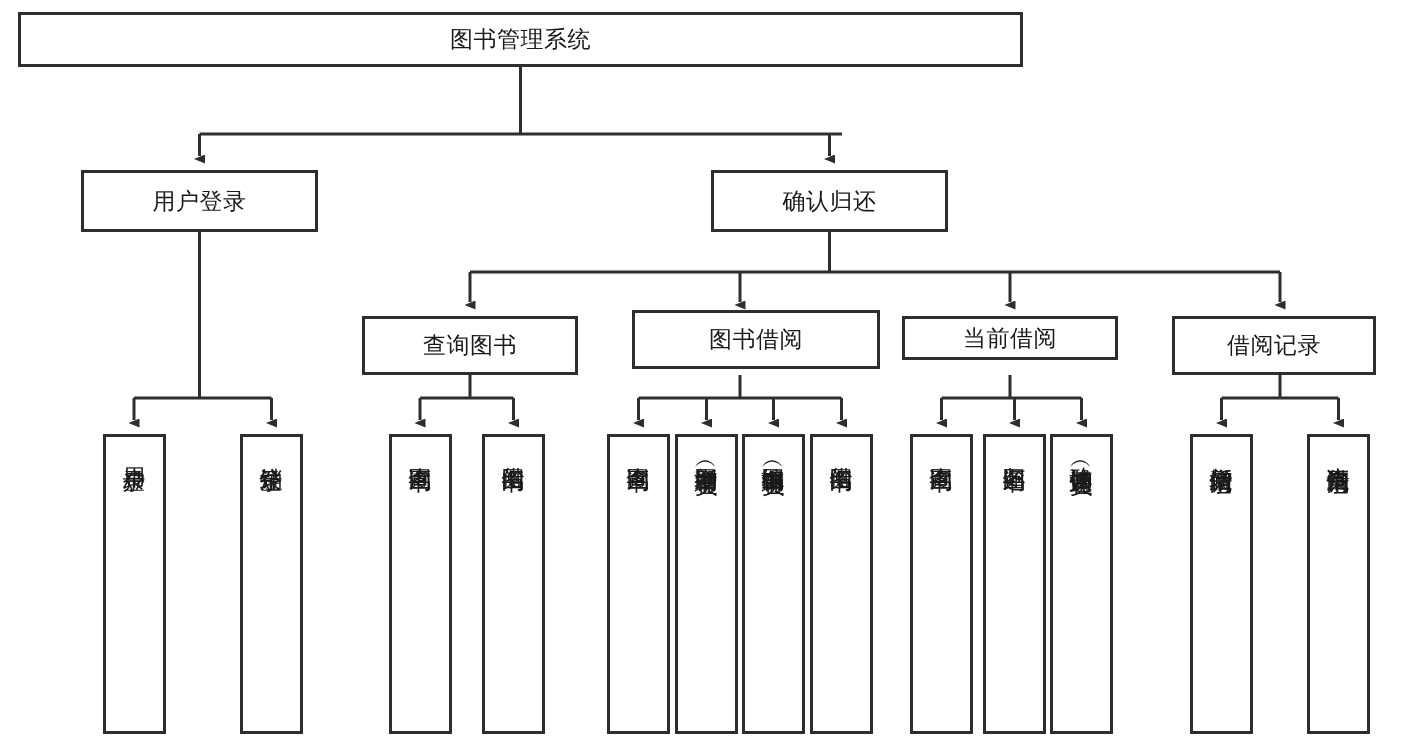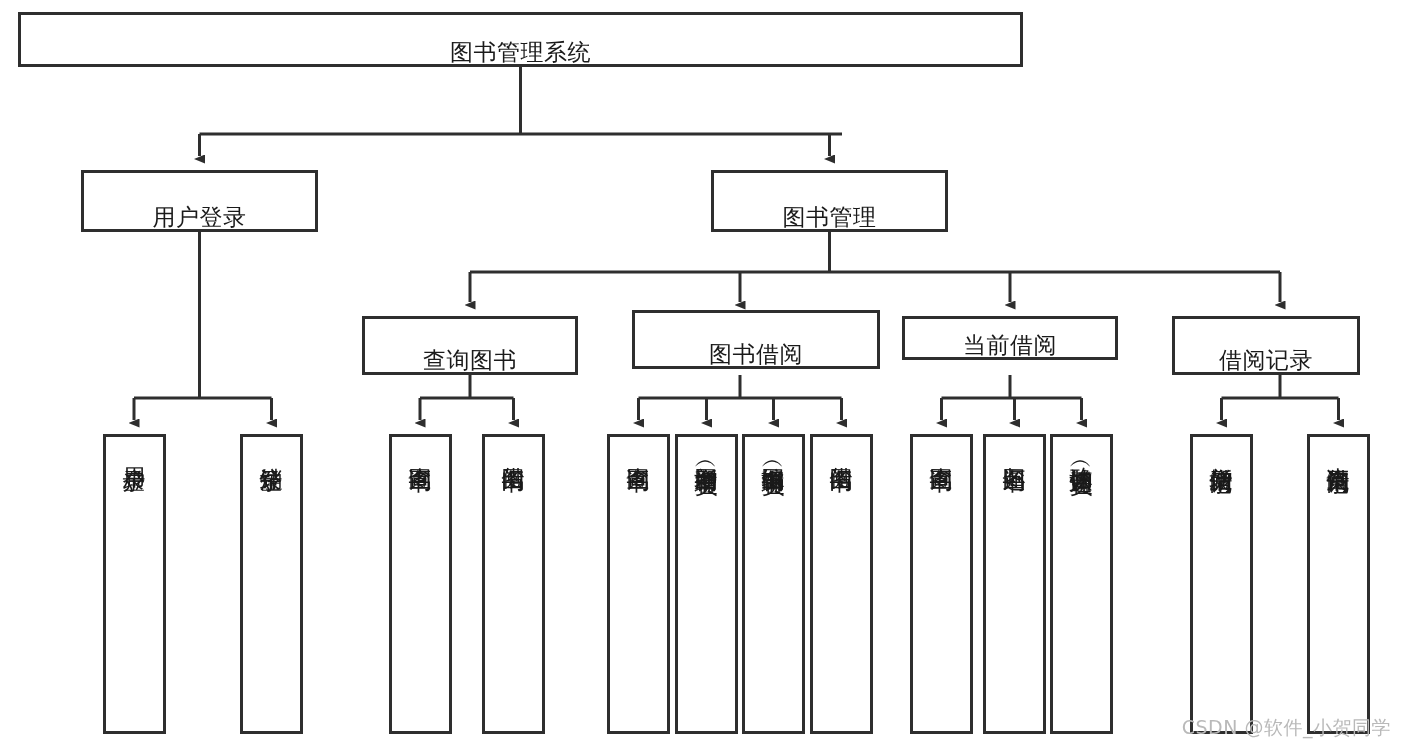--- a/index.html
+++ b/index.html
@@ -25,21 +25,21 @@
     top: 0;
     width: 1405px;
     height: 747px;
   }
   .node-box {
     position: absolute;
     box-sizing: border-box;
     border: 3px solid #2e2e2e;
     background: #ffffff;
     display: flex;
-    align-items: flex-end;
+    align-items: center;
     justify-content: center;
   }
   .node-label-h {
     font-size: 23px;
     color: #1a1a1a;
     letter-spacing: 0.5px;
     line-height: 1;
     white-space: nowrap;
   }
   .node-box.leaf {
@@ -123,36 +123,36 @@
 
   <div class="node-box" style="left:18px; top:12px; width:1005px; height:55px;">
     <span class="node-label-h">图书管理系统</span>
   </div>
 
   <div class="node-box" style="left:81px; top:170px; width:237px; height:62px;">
     <span class="node-label-h">用户登录</span>
   </div>
 
   <div class="node-box" style="left:711px; top:170px; width:237px; height:62px;">
-    <span class="node-label-h">图书管理</span>
+    <span class="node-label-h">确认归还</span>
   </div>
 
   <div class="node-box" style="left:362px; top:316px; width:216px; height:59px;">
     <span class="node-label-h">查询图书</span>
   </div>
 
   <div class="node-box" style="left:632px; top:310px; width:248px; height:59px;">
     <span class="node-label-h">图书借阅</span>
   </div>
 
   <div class="node-box" style="left:902px; top:316px; width:216px; height:44px;">
     <span class="node-label-h">当前借阅</span>
   </div>
 
-  <div class="node-box" style="left:1172px; top:316px; width:188px; height:59px;">
+  <div class="node-box" style="left:1172px; top:316px; width:204px; height:59px;">
     <span class="node-label-h">借阅记录</span>
   </div>
 
   <div class="node-box leaf" style="left:103px; top:434px; width:63px; height:300px;">
     <span class="node-label-v">用户登录</span>
   </div>
 
   <div class="node-box leaf" style="left:240px; top:434px; width:63px; height:300px;">
     <span class="node-label-v">注销登录</span>
   </div>
@@ -194,15 +194,14 @@
   </div>
 
   <div class="node-box leaf" style="left:1190px; top:434px; width:63px; height:300px;">
     <span class="node-label-v">新增借阅记录</span>
   </div>
 
   <div class="node-box leaf" style="left:1307px; top:434px; width:63px; height:300px;">
     <span class="node-label-v">查询借阅记录</span>
   </div>
 
-  <div id="watermark">CSDN @软件_小贺同学</div>
 
 </div>
 
 </body></html>

